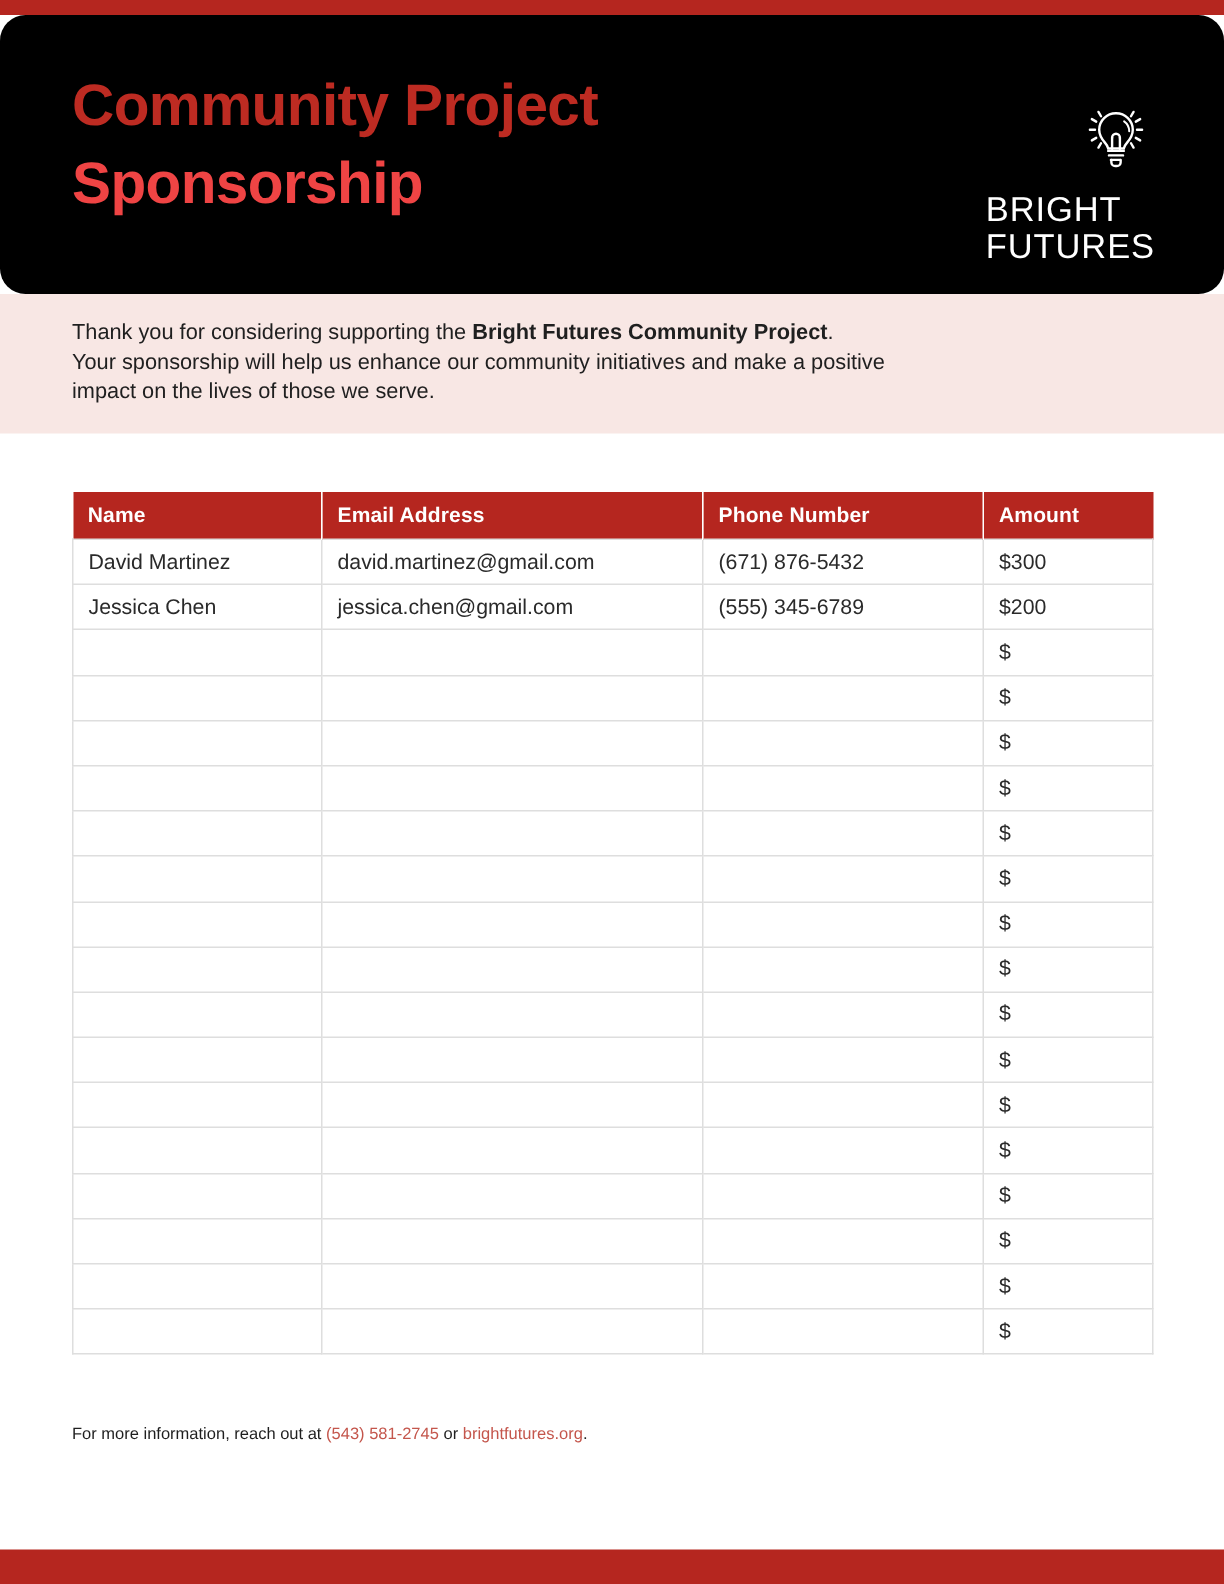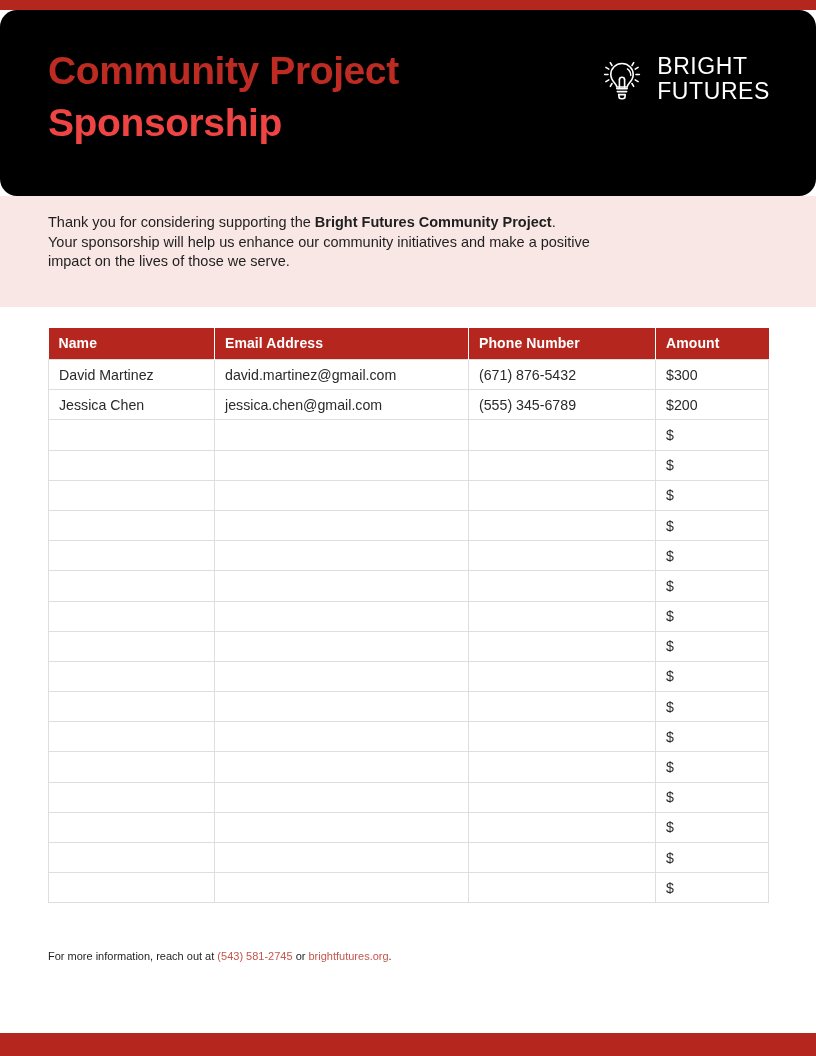--- a/index.html
+++ b/index.html
@@ -24,30 +24,30 @@
   .title-block { position:absolute; left:48px; top:35px; }
   .title-line1 {
     font-size:39px; font-weight:bold; color:#bd2b22;
     letter-spacing:-0.4px; line-height:52px; white-space:nowrap;
   }
   .title-line2 {
     font-size:39px; font-weight:bold; color:#ef4444;
     letter-spacing:-0.4px; line-height:52px; white-space:nowrap;
   }
 
-  .logo { position:absolute; right:46px; top:44px; display:flex; align-items:flex-start; gap:9px; }
+  .logo { position:absolute; right:46px; top:56px; display:flex; align-items:flex-end; gap:9px;flex-direction:column; }
   .logo-mark { width:52px; height:52px; flex:0 0 auto; }
   .logo-text { color:#ffffff; line-height:25px; }
   .logo-text .l1, .logo-text .l2 {
     font-size:23px; font-weight:400; letter-spacing:0.6px; display:block;
   }
 
   
   .intro-band {
-    position:absolute; left:0; top:196px; width:816px; height:111px;
+    position:absolute; left:0; top:196px; width:816px; height:93px;
     background:#f8e7e4;
   }
   .intro-text {
     position:absolute; left:48px; top:17px; width:720px;
     font-size:14.5px; color:#1f1f1f; line-height:19.6px;
   }
   .intro-text b { font-weight:bold; }
 
   
   .table-wrap { position:absolute; left:48px; top:328px; width:720px; }

